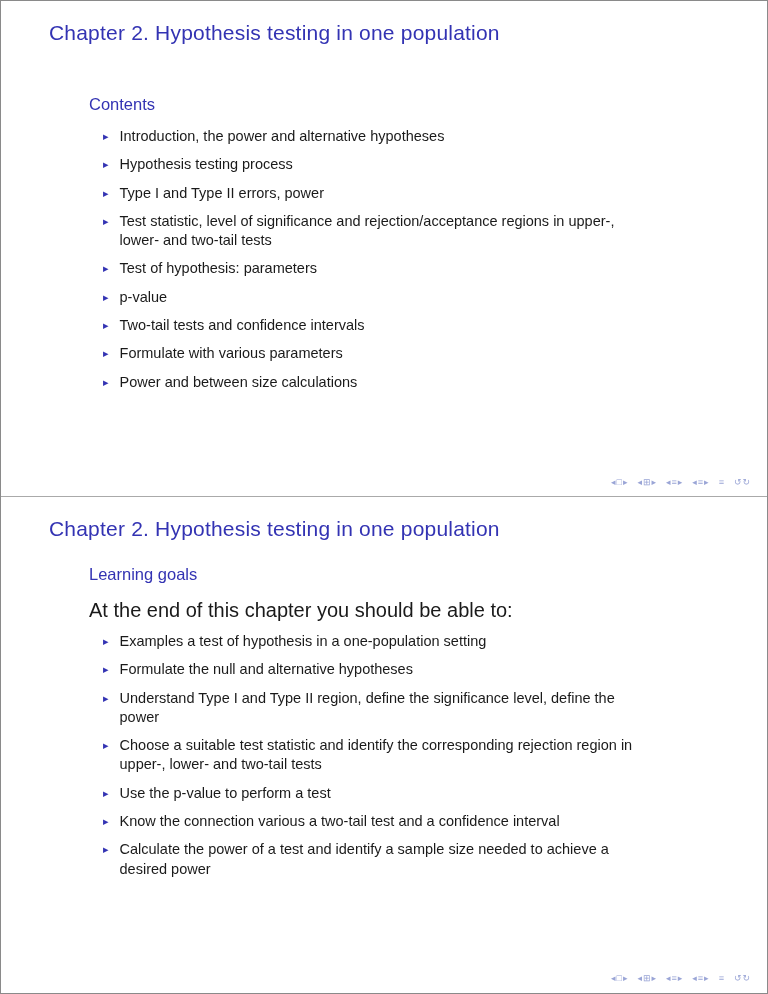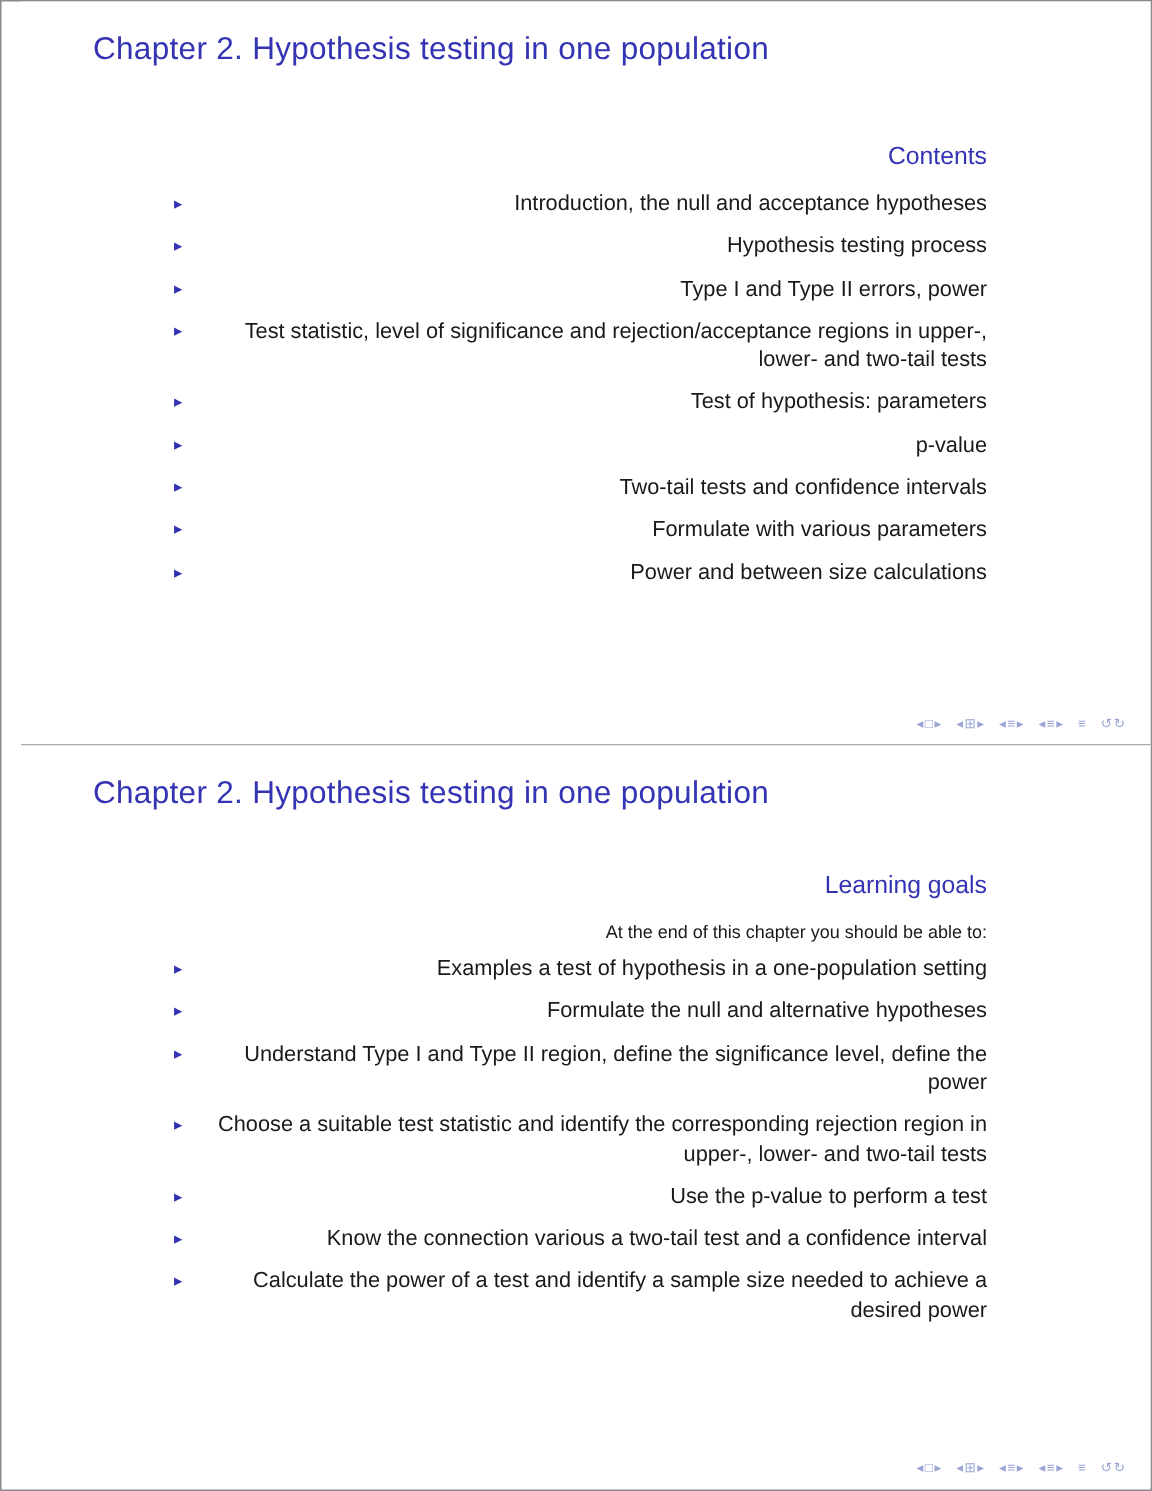--- a/index.html
+++ b/index.html
@@ -12,52 +12,50 @@
   body{
     width:768px;height:994px;
     background:#fff;
     font-family:"Liberation Sans", sans-serif;
     color:var(--text);
   }
   .page{
     width:768px;height:994px;
     border:1px solid #8a8a8a;
     background:#fff;
-    padding-left:13px;
   }
   .slide{
     position:relative;
     height:496px;
     padding:20px 36px 0 48px;
     border-bottom:1px solid #aaaaaa;
     background:#ffffff;
     overflow:hidden;
   }
   .slide:last-child{border-bottom:none;height:495px;}
   .slide-title{
     font-size:21px;
     font-weight:400;
     color:var(--accent);
     letter-spacing:.2px;
   }
   .slide-body{
     margin:50px 0 0 40px;
     width:556px;
-    text-align:right;
   }
   .slide-2 .slide-body{
-    margin-top:40px;
+    margin-top:24px;
   }
   .section-title{
     font-size:16.5px;
     color:var(--accent);
     margin-bottom:13px;
   }
   .intro{
-    font-size:12px;
+    font-size:20px;
     line-height:1.35;
     margin:0 0 8px 0;
     color:var(--text);
   }
   ul.bullets{
     list-style:none;
     margin:0;
     padding:0 0 0 14px;
   }
   li.bullet{
@@ -96,21 +94,21 @@
 
 <div class="page">
 
   <div class="slide slide-1">
     <div class="slide-title">Chapter 2. Hypothesis testing in one population</div>
     <div class="slide-body">
       <div class="section-title">Contents</div>
       <ul class="bullets">
           <li class="bullet">
             <span class="bullet-marker">▸</span>
-            <span class="bullet-text">Introduction, the null and acceptance hypotheses</span>
+            <span class="bullet-text">Introduction, the power and alternative hypotheses</span>
           </li>
           <li class="bullet">
             <span class="bullet-marker">▸</span>
             <span class="bullet-text">Hypothesis testing process</span>
           </li>
           <li class="bullet">
             <span class="bullet-marker">▸</span>
             <span class="bullet-text">Type I and Type II errors, power</span>
           </li>
           <li class="bullet">

